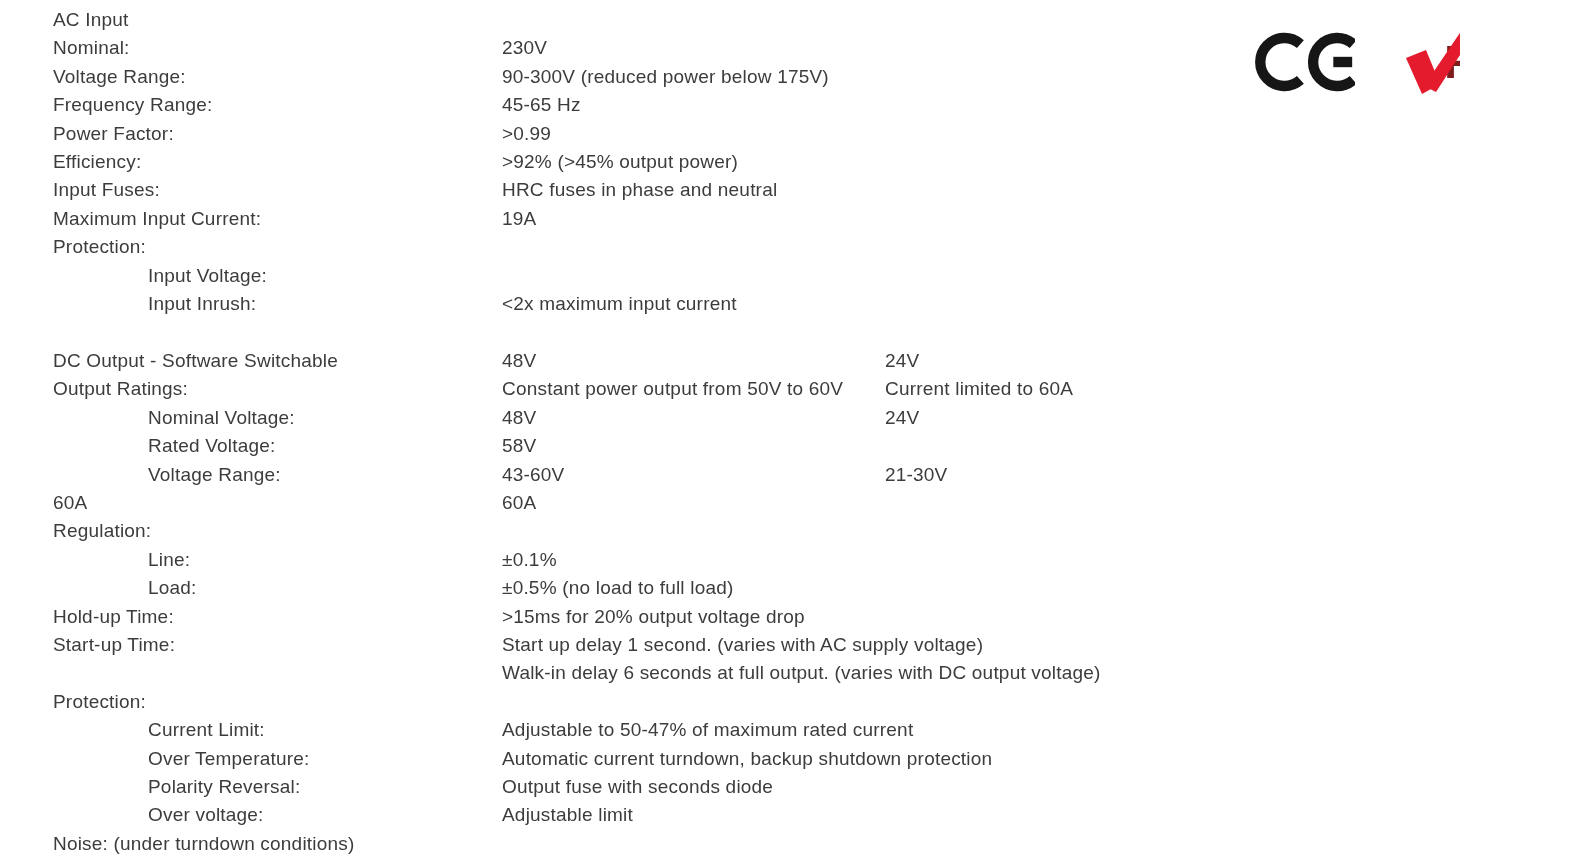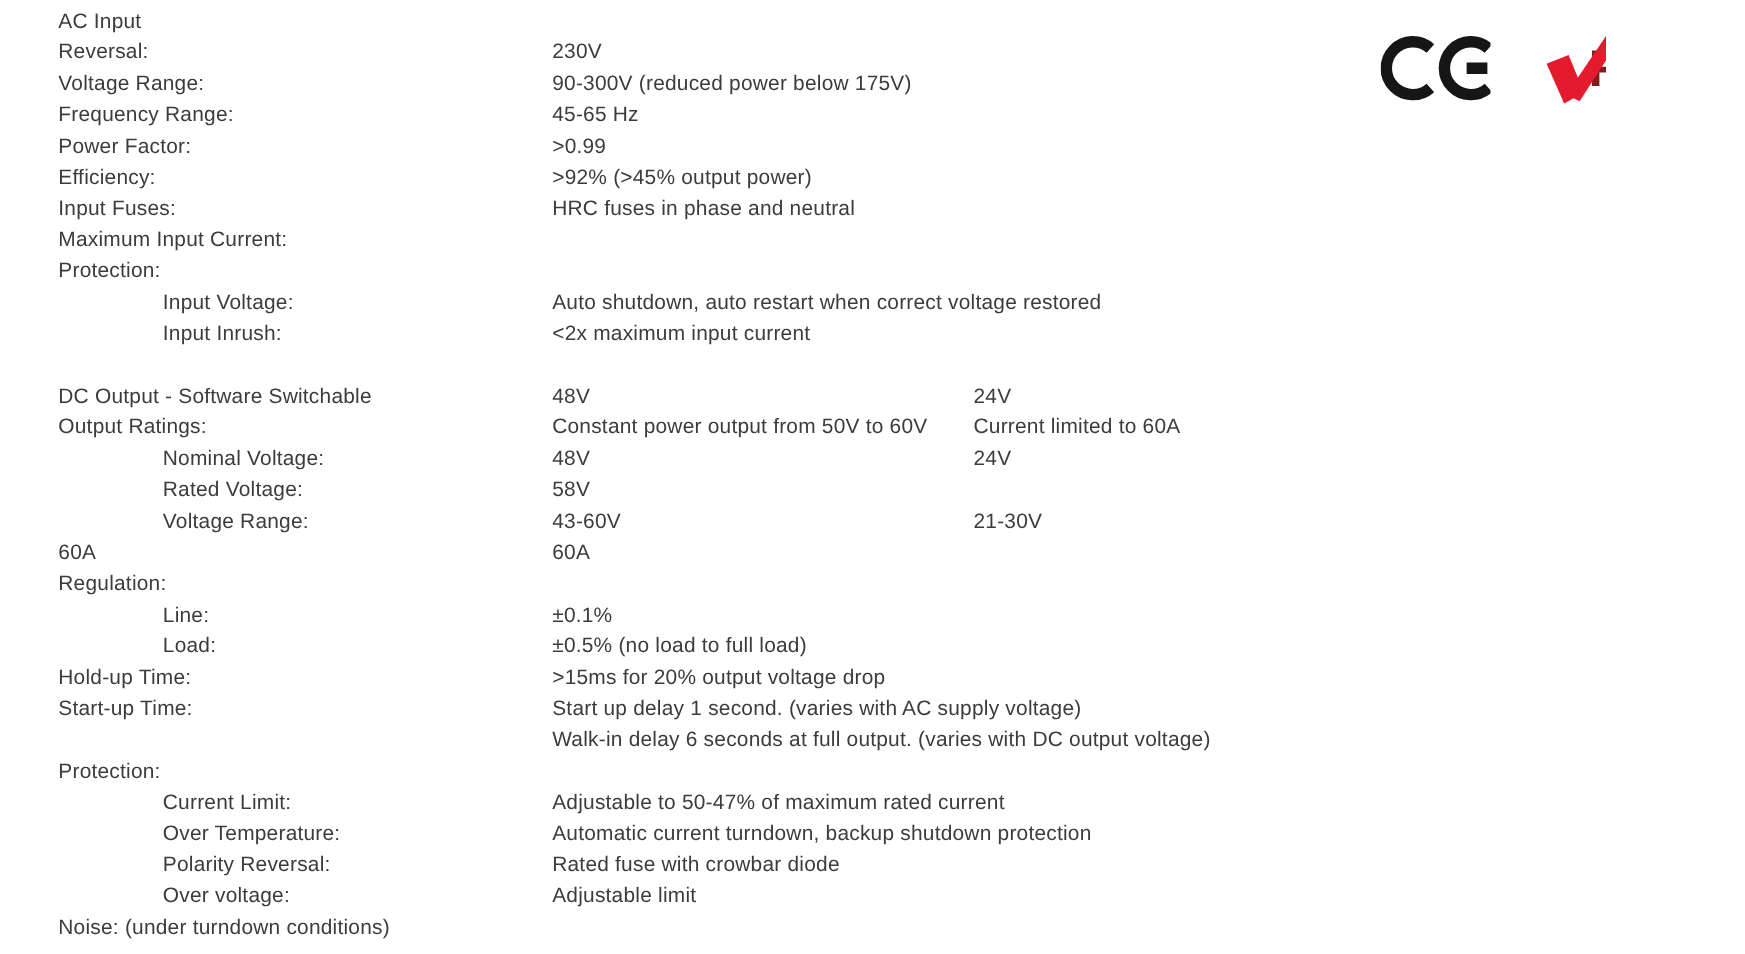--- a/index.html
+++ b/index.html
@@ -72,21 +72,21 @@
 
 <div class="page" style="color: rgb(60, 60, 60); background: rgb(255, 255, 255);">
 
   <div class="spec-table">
       <div class="spec-row">
     <span class="spec-label">AC Input</span>
     <span class="spec-value-1"></span>
     <span class="spec-value-2"></span>
   </div>
       <div class="spec-row">
-    <span class="spec-label">Reversal:</span>
+    <span class="spec-label">Nominal:</span>
     <span class="spec-value-1">230V</span>
     <span class="spec-value-2"></span>
   </div>
       <div class="spec-row">
     <span class="spec-label">Voltage Range:</span>
     <span class="spec-value-1">90-300V (reduced power below 175V)</span>
     <span class="spec-value-2"></span>
   </div>
       <div class="spec-row">
     <span class="spec-label">Frequency Range:</span>
@@ -103,30 +103,30 @@
     <span class="spec-value-1">&gt;92% (&gt;45% output power)</span>
     <span class="spec-value-2"></span>
   </div>
       <div class="spec-row">
     <span class="spec-label">Input Fuses:</span>
     <span class="spec-value-1">HRC fuses in phase and neutral</span>
     <span class="spec-value-2"></span>
   </div>
       <div class="spec-row">
     <span class="spec-label">Maximum Input Current:</span>
+    <span class="spec-value-1">19A</span>
     <span class="spec-value-2"></span>
   </div>
       <div class="spec-row">
     <span class="spec-label">Protection:</span>
     <span class="spec-value-1"></span>
     <span class="spec-value-2"></span>
   </div>
       <div class="spec-row">
     <span class="spec-label indent">Input Voltage:</span>
-    <span class="spec-value-1">Auto shutdown, auto restart when correct voltage restored</span>
     <span class="spec-value-2"></span>
   </div>
       <div class="spec-row">
     <span class="spec-label indent">Input Inrush:</span>
     <span class="spec-value-1">&lt;2x maximum input current</span>
     <span class="spec-value-2"></span>
   </div>
       <div class="spec-row">
     <span class="spec-label"></span>
     <span class="spec-value-1"></span>
@@ -200,21 +200,21 @@
     <span class="spec-value-1">Adjustable to 50-47% of maximum rated current</span>
     <span class="spec-value-2"></span>
   </div>
       <div class="spec-row">
     <span class="spec-label indent">Over Temperature:</span>
     <span class="spec-value-1">Automatic current turndown, backup shutdown protection</span>
     <span class="spec-value-2"></span>
   </div>
       <div class="spec-row">
     <span class="spec-label indent">Polarity Reversal:</span>
-    <span class="spec-value-1">Rated fuse with crowbar diode</span>
+    <span class="spec-value-1">Output fuse with seconds diode</span>
     <span class="spec-value-2"></span>
   </div>
       <div class="spec-row">
     <span class="spec-label indent">Over voltage:</span>
     <span class="spec-value-1">Adjustable limit</span>
     <span class="spec-value-2"></span>
   </div>
       <div class="spec-row">
     <span class="spec-label">Noise: (under turndown conditions)</span>
     <span class="spec-value-1"></span>

